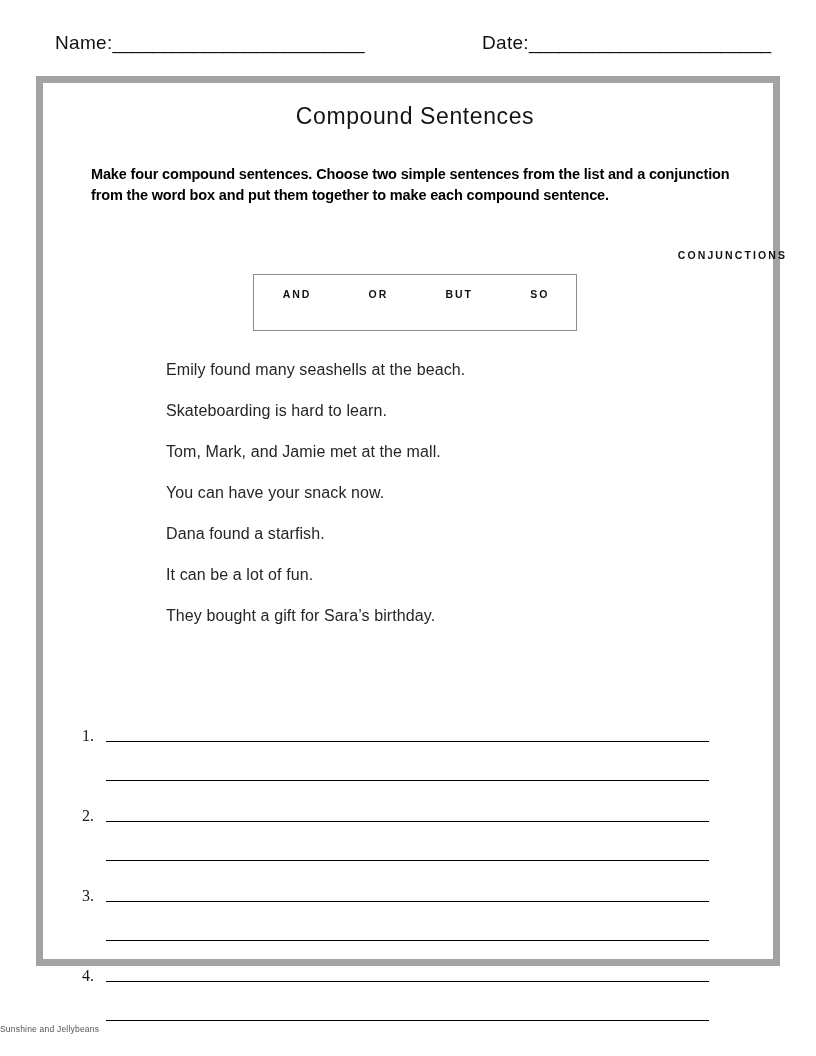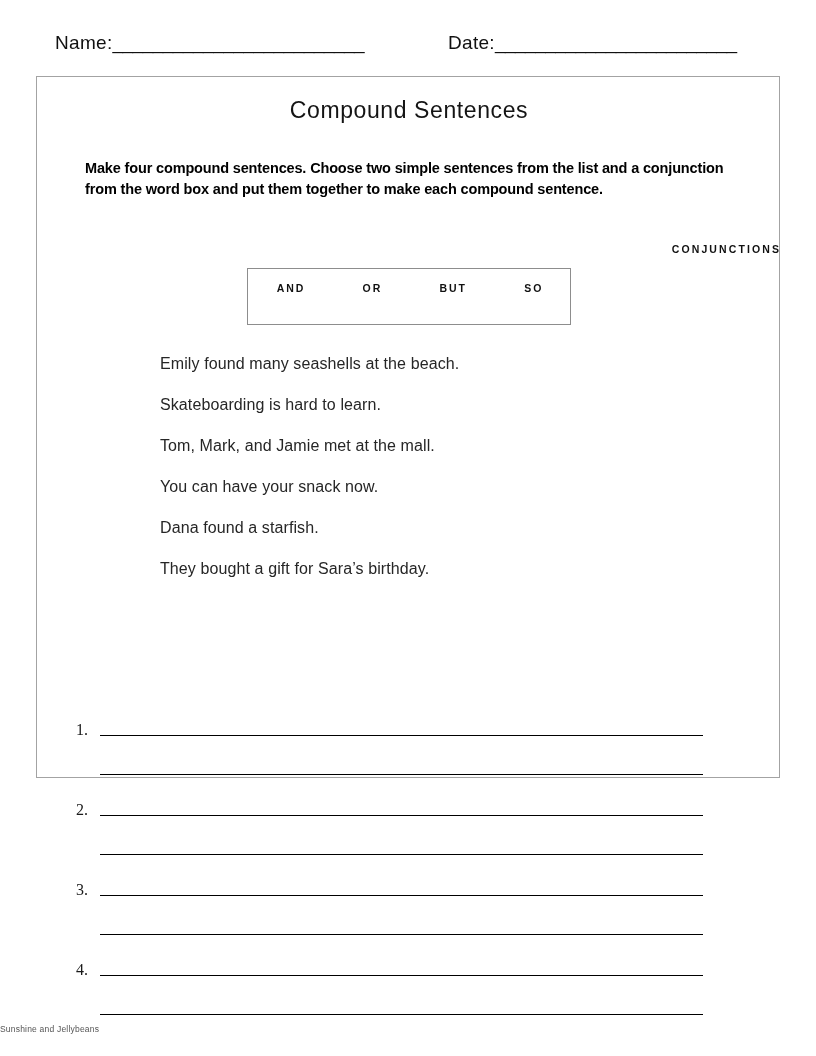--- a/index.html
+++ b/index.html
@@ -31,30 +31,30 @@
     letter-spacing: 0.2px;
     white-space: nowrap;
     color: #111;
   }
   .field .field-label { letter-spacing: 0.3px; }
   .field .field-rule {
     letter-spacing: -0.5px;
     font-size: 19px;
   }
   #name-field { left: 55px; top: 0; }
-  #date-field { left: 448px; top: 0; }
+  #date-field { left: 482px; top: 0; }
 
   
   .sheet {
     position: absolute;
     left: 36px;
     top: 76px;
     width: 744px;
-    height: 702px;
-    border: 1px solid #a3a3a3;
+    height: 890px;
+    border: 7px solid #a3a3a3;
     box-sizing: border-box;
     background: #fff;
   }
 
   .page-title {
     position: absolute;
     left: 0;
     top: 20px;
     width: 744px;
     text-align: center;
@@ -201,20 +201,21 @@
       <span class="conj-word">SO</span>
     </div>
   </div>
 
   <div class="sentence-list">
     <div class="sentence-item">Emily found many seashells at the beach.</div>
     <div class="sentence-item">Skateboarding is hard to learn.</div>
     <div class="sentence-item">Tom, Mark, and Jamie met at the mall.</div>
     <div class="sentence-item">You can have your snack now.</div>
     <div class="sentence-item">Dana found a starfish.</div>
+    <div class="sentence-item">It can be a lot of fun.</div>
     <div class="sentence-item">They bought a gift for Sara’s birthday.</div>
   </div>
 
   <div class="answers">
     <div class="answer-item">
       <span class="answer-number">1.</span>
       <span class="answer-rule first"></span>
       <span class="answer-rule second"></span>
     </div>
     <div class="answer-item">

